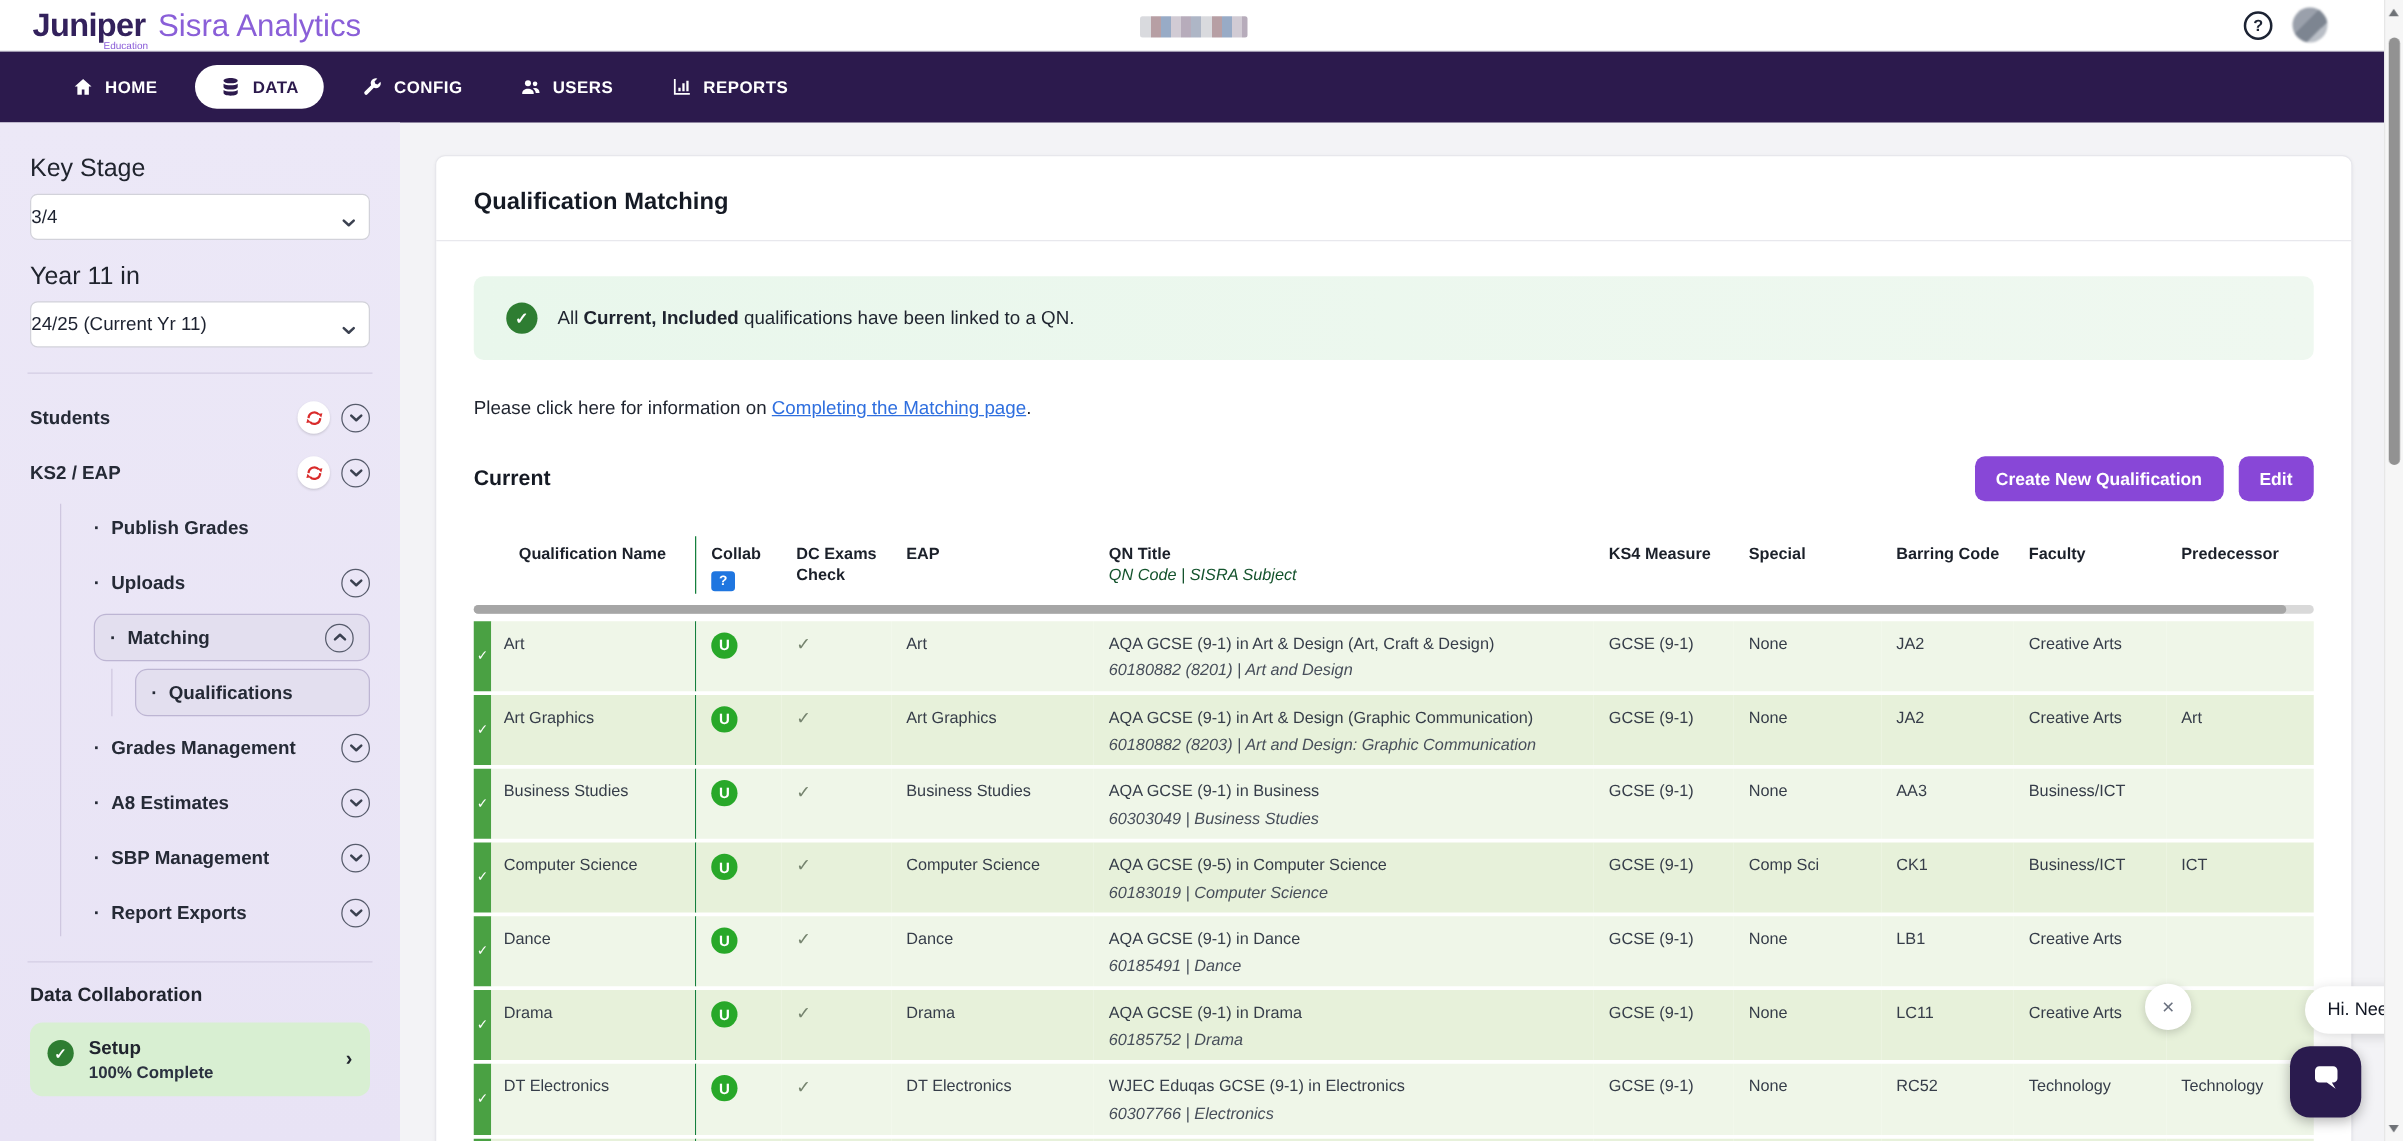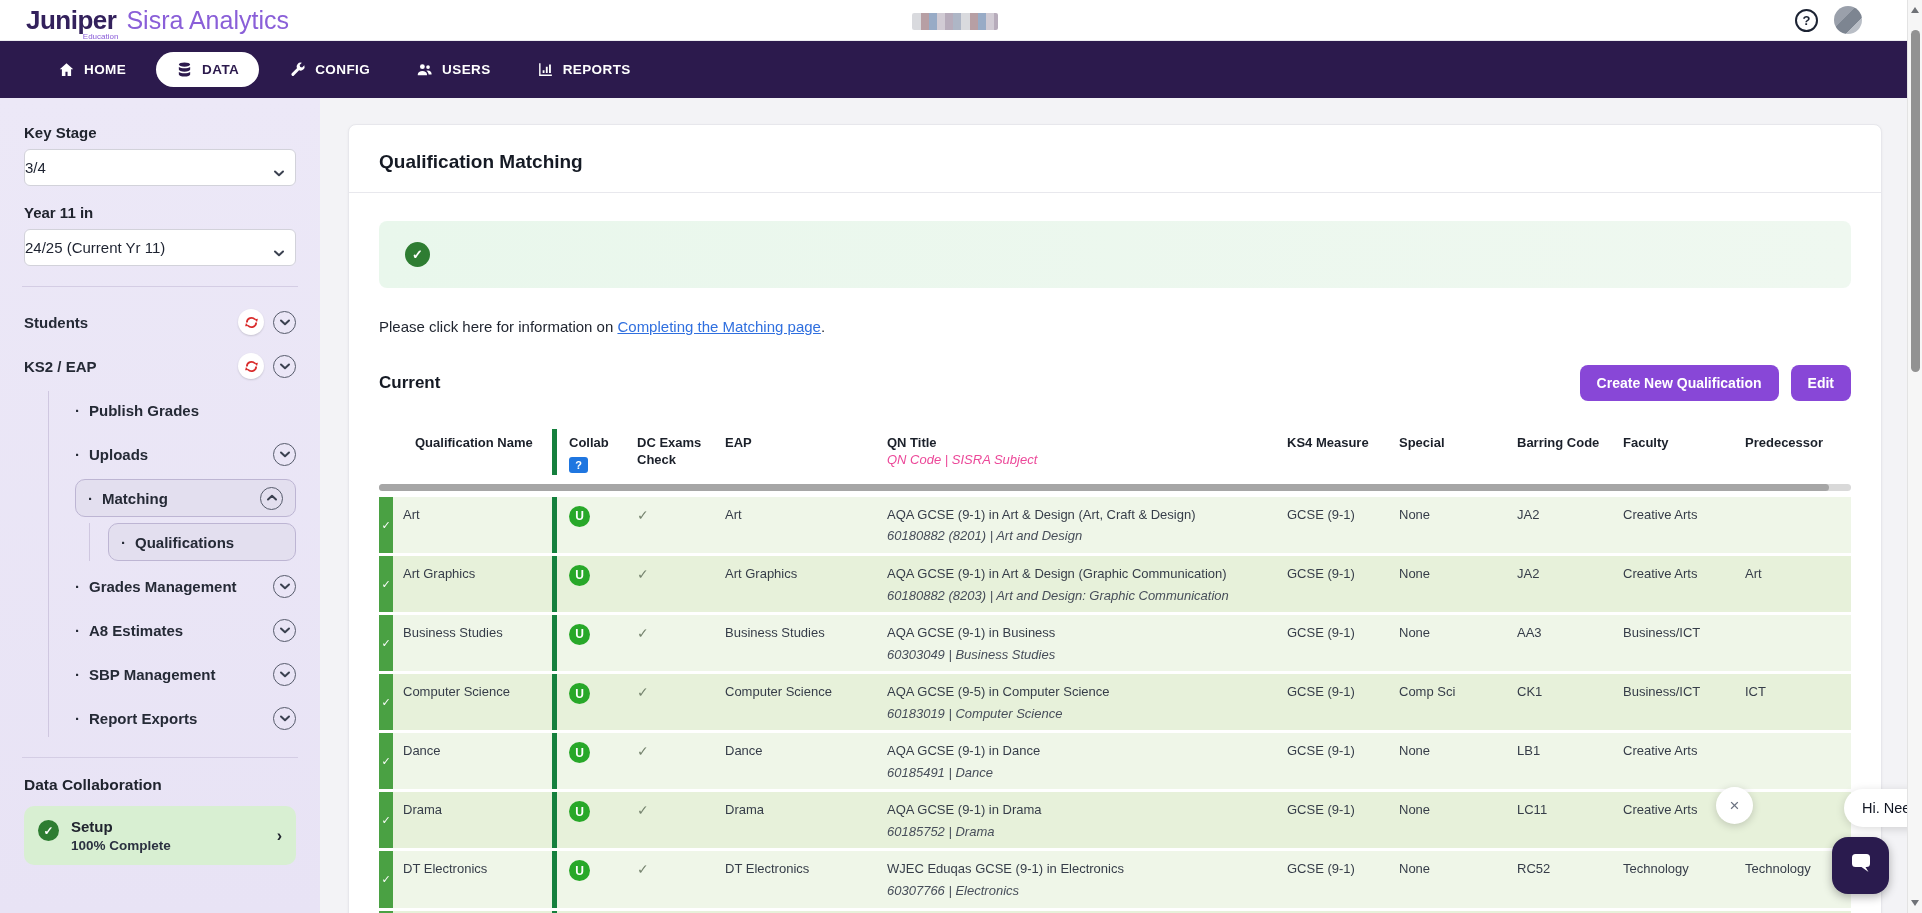--- a/index.html
+++ b/index.html
@@ -22,21 +22,21 @@
   .nav-tab { display:flex; align-items:center; gap:9px; color:#ffffff; font-size:13.5px; font-weight:700; letter-spacing:.4px; padding:9px 16px; border-radius:22px; cursor:pointer; }
   .nav-tab.active { background:#ffffff; color:#2c1a4d; padding:9px 20px; }
   .nav-tab svg { width:17px; height:17px; fill:currentColor; }
 
   
   .page-body { display:flex; height:815px; }
   .sidebar { width:320px; min-width:320px; background:linear-gradient(180deg,#ece8f7 0%,#e8e3f5 100%); padding:24px 24px 0 24px; overflow:hidden; }
   .main { flex:1; padding:26px 40px 0 28px; }
 
   
-  .filter-label { font-size:15px; font-weight:700; color:#20242e; margin:2px 0 8px; }
+  .filter-label { font-size:20px; font-weight:400; color:#20242e; margin:2px 0 8px; }
   .select-wrap { position:relative; margin-bottom:18px; }
   .select-wrap select { width:100%; height:37px; border:1px solid #d2d2da; border-radius:6px; background:#fff; font-family:inherit; font-size:15px; color:#1d2230; padding:0 30px 0 0; appearance:none; -webkit-appearance:none; cursor:pointer; }
   .select-chev { position:absolute; right:11px; top:14px; pointer-events:none; }
   .sb-divider { border:none; border-top:1px solid #d4cde4; margin:20px -2px 16px; }
   .sb-row { display:flex; align-items:center; min-height:38px; margin-bottom:6px; cursor:pointer; }
   .sb-row .sb-label { font-size:15px; font-weight:700; color:#252a36; }
   .sb-row.pill { background:#e3dfef; border:1px solid #bdb5d3; border-radius:10px; padding:0 12px; }
   .sb-icons { margin-left:auto; display:flex; align-items:center; gap:9px; }
   .refresh-ic { width:26px; height:26px; border-radius:50%; background:#fff; box-shadow:0 1px 2px rgba(0,0,0,.15); display:flex; align-items:center; justify-content:center; }
   .chev-circle { width:23px; height:23px; border-radius:50%; border:1.6px solid #565b6b; display:flex; align-items:center; justify-content:center; background:transparent; }
@@ -63,22 +63,22 @@
   .section-heading { font-size:17px; font-weight:700; color:#151a24; }
   .btn-group { margin-left:auto; display:flex; gap:12px; }
   .btn { background:#8847d7; color:#fff; border:none; border-radius:8px; font-family:inherit; font-size:14px; font-weight:700; padding:10px 17px; cursor:pointer; }
 
   
   .qtable { margin-top:28px; }
   .tgrid { display:grid; grid-template-columns:14px 164px 68px 88px 162px 400px 112px 118px 106px 122px 1fr; }
   .thead { padding-bottom:6px; }
   .thead .hcell { font-size:13px; font-weight:700; color:#1b202a; line-height:1.3; padding:6px 10px 2px 12px; }
   .thead .hcell.first { padding-left:22px; }
-  .col-name-border { border-right:5px solid #15803d; }
-  .qn-sub { font-style:italic; font-weight:400; color:#ec4899; }
+  .col-name-border { border-right:1px solid #15803d; }
+  .qn-sub { font-style:italic; font-weight:400; color:#14532d; }
   .collab-q { margin-top:5px; width:19px; height:16px; background:#1f76e0; border-radius:3px; color:#fff; font-size:11px; font-weight:700; display:flex; align-items:center; justify-content:center; cursor:pointer; }
   .hscrollbar { height:7px; background:#d9d9d9; border-radius:4px; position:relative; margin:3px 0 6px; cursor:pointer; }
   .hscrollbar .hthumb { position:absolute; left:0; top:0; bottom:0; width:98.5%; background:#a6a6a6; border-radius:4px; }
   .trow { min-height:49px; margin-bottom:3px; }
   .trow.odd > .cell { background:#eff6e8; }
   .trow.even > .cell { background:#e7f1da; }
   .cell { font-size:13px; color:#363d49; padding:9px 10px 8px 12px; line-height:1.35; }
   .strip { background:#4aa143 !important; display:flex; align-items:center; justify-content:center; color:#fff; font-size:11px; padding:0; }
   .cell.rname { padding-left:10px; }
   .u-badge { width:21px; height:21px; border-radius:50%; background:#28a829; color:#fff; font-size:12px; font-weight:700; display:flex; align-items:center; justify-content:center; }
@@ -302,20 +302,21 @@
     </div>
   </div>
 
   <div class="main">
     <div class="card">
       <div class="card-title">Qualification Matching</div>
       <hr class="card-divider">
 
       <div class="banner">
         <div class="banner-check">✓</div>
+        <div class="banner-text"><span>All </span><b>Current, Included</b><span> qualifications have been linked to a QN.</span></div>
       </div>
 
       <div class="info-line"><span>Please click here for information on </span><a>Completing the Matching page</a><span>.</span></div>
 
       <div class="section-row">
         <div class="section-heading">Current</div>
         <div class="btn-group">
           <button class="btn">Create New Qualification</button>
           <button class="btn">Edit</button>
         </div>

